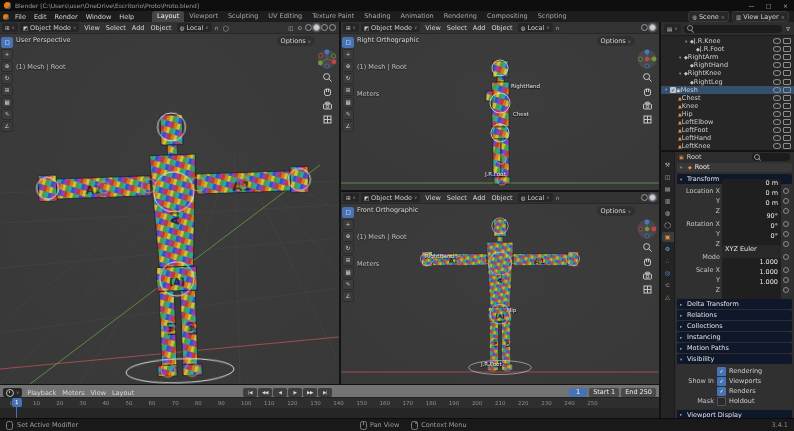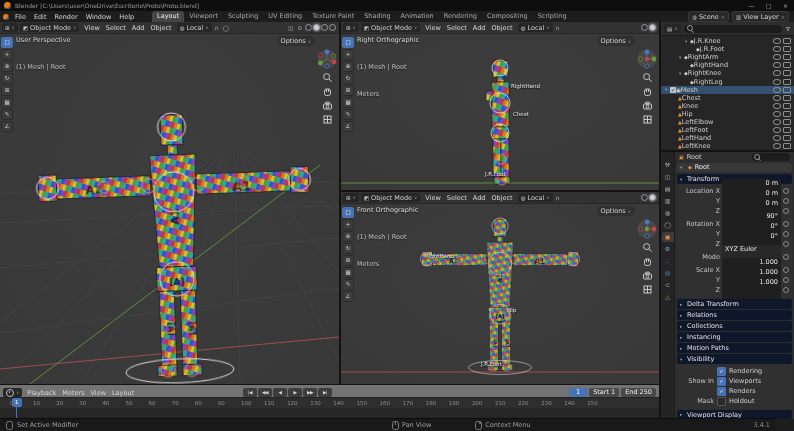--- a/index.html
+++ b/index.html
@@ -120,26 +120,26 @@
   .tl-fields{margin-left:auto;display:flex;align-items:center;gap:2px;}
   .tl-cur{background:#4772b3;color:#fff;border-radius:2px;height:9px;line-height:9px;padding:0 7px;}
   .tl-se{background:#4a4a4a;color:#ececec;border-radius:2px;height:9px;line-height:9px;padding:0 4px;display:flex;gap:2px;}
   .tl-body{position:relative;flex:1;display:flex;flex-direction:column;}
   .tl-ruler{height:10px;background:#2e2e2e;display:flex;padding-left:10px;color:#8f8f8f;font-size:5.5px;overflow:hidden;}
   .ruler-num{width:23.1px;flex:none;line-height:11px;}
   .tl-track{flex:1;background:#262626;}
   .playhead{position:absolute;left:16px;top:0;bottom:0;width:1px;background:#4772b3;}
   .playhead-badge{position:absolute;left:12px;top:0;background:#4772b3;color:#fff;border-radius:2px;padding:0 3px;font-size:5.5px;line-height:9px;}
   
-  .statusbar{position:absolute;left:0;right:18px;bottom:0;height:12px;background:#191919;border-top:1px solid #0c0c0c;display:flex;align-items:center;gap:4px;padding:0 6px;color:#9f9f9f;}
+  .statusbar{position:absolute;left:0;right:0;bottom:0;height:12px;background:#191919;border-top:1px solid #0c0c0c;display:flex;align-items:center;gap:4px;padding:0 6px;color:#9f9f9f;}
   .mouse{width:5px;height:7px;border:1px solid #7d7d7d;border-radius:2.5px;position:relative;flex:none;}
   .mouse.mid::after{content:"";position:absolute;left:1.6px;top:0.5px;width:1px;height:2.5px;background:#7d7d7d;}
   .mouse.right::after{content:"";position:absolute;right:0.4px;top:0.4px;width:1.6px;height:2.4px;background:#7d7d7d;border-radius:1px;}
   .sb-mid{position:absolute;left:360px;display:flex;gap:12px;align-items:center;}
-  .sb-item{display:flex;gap:3px;margin-left:32px;}
+  .sb-item{display:flex;gap:3px;}
   .sb-version{margin-left:auto;color:#8a8a8a;}
 </style>
 </head>
 <body>
 
 <svg width="0" height="0" style="position:absolute" aria-hidden="true">
   <defs>
     <pattern id="uv" width="21" height="12" patternUnits="userSpaceOnUse" patternTransform="rotate(18)">
       <rect width="21" height="12" fill="#3f9b4a"></rect>
       <rect x="0" y="0" width="3" height="6" fill="#c23a30"></rect>

